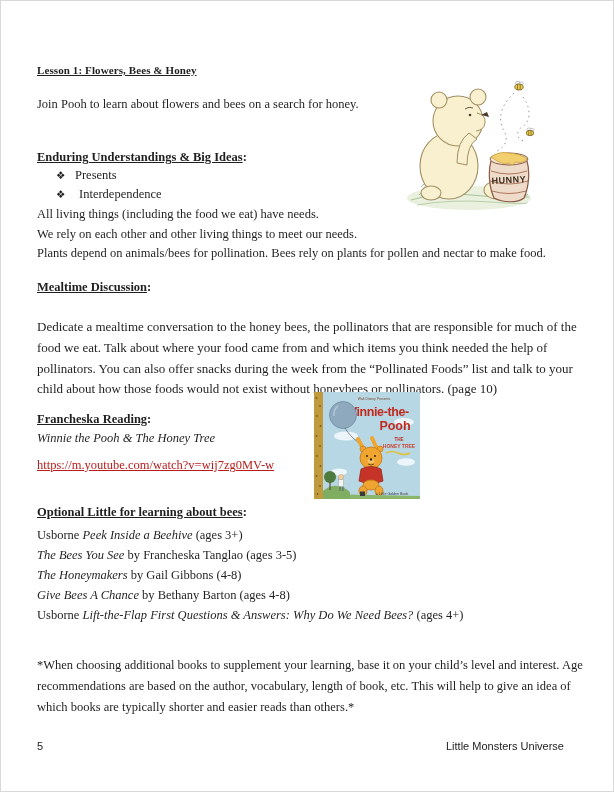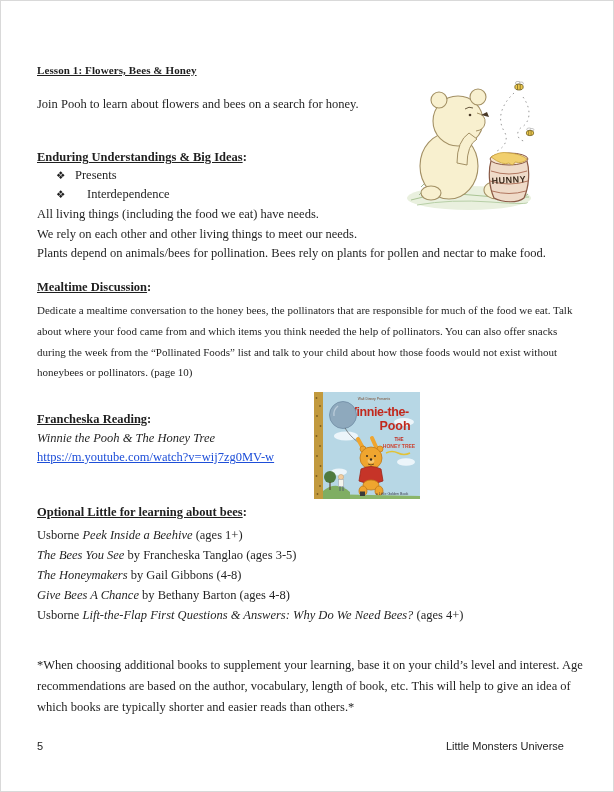--- a/index.html
+++ b/index.html
@@ -7,29 +7,29 @@
     position:relative; width:614px; height:792px; background:#ffffff;
     font-family:"Liberation Serif", serif; color:#1f1f1f;
     box-sizing:border-box; border:1px solid #d9d9d9; overflow:hidden;
   }
   .abs { position:absolute; }
   .h1 { font-size:11px; font-weight:bold; text-decoration:underline; letter-spacing:0.1px; }
   .h2 { font-size:12.5px; font-weight:bold; }
   .u  { text-decoration:underline; }
   .t  { font-size:12.5px; }
   .it { font-style:italic; }
-  .para { font-size:11px; line-height:20.8px; }
+  .para { font-size:13px; line-height:20.8px;margin-top:17px; }
   .fnote { font-size:12.5px; line-height:21px; }
   .stmts div { font-size:12.5px; line-height:19.7px; }
   .bullets { left:55px; }
   .bullet-row { display:flex; align-items:baseline; height:19.3px; }
   .bullet-glyph { font-size:10.5px; width:19px; }
   .bullet-label { font-size:12.5px; }
   .books div.book-line { font-size:12.5px; line-height:20px; }
-  .link { color:#1d4ed8; text-decoration:underline; cursor:pointer; }
+  .link { color:#b91c1c; text-decoration:underline; cursor:pointer;margin-top:8px; }
   .footer { font-family:"Liberation Sans", sans-serif; font-size:11px; color:#222; }
 </style>
 </head>
 <body>
 
 <div class="page">
 
   <div class="abs h1" style="left:36px; top:63px;">Lesson 1: Flowers, Bees &amp; Honey</div>
 
   <div class="abs t" style="left:36px; top:96px;">Join Pooh to learn about flowers and bees on a search for honey.</div>
@@ -81,21 +81,21 @@
     <span class="u">Enduring Understandings &amp; Big Ideas</span><span>:</span>
   </div>
 
   <div class="abs bullets" style="top:167px;">
     <div class="bullet-row">
       <span class="bullet-glyph">❖</span>
       <span class="bullet-label">Presents</span>
     </div>
     <div class="bullet-row">
       <span class="bullet-glyph">❖</span>
-      <span class="bullet-label" style="padding-left:4px;margin-left:8px;">Interdependence</span>
+      <span class="bullet-label" style="padding-left:4px;">Interdependence</span>
     </div>
   </div>
 
   <div class="abs stmts" style="left:36px; top:204px; width:552px;">
     <div>All living things (including the food we eat) have needs.</div>
     <div>We rely on each other and other living things to meet our needs.</div>
     <div>Plants depend on animals/bees for pollination. Bees rely on plants for pollen and nectar to make food.</div>
   </div>
 
   <div class="abs h2" style="left:36px; top:279px;">
@@ -174,21 +174,21 @@
       <rect x="46" y="99.5" width="5" height="4.5" fill="#3a3a3a"></rect>
       <text x="78" y="103.4" font-size="3.6" fill="#3a3a46" text-anchor="middle" font-family="Liberation Sans, sans-serif">a Little Golden Book</text>
     </svg>
   </div>
 
   <div class="abs h2" style="left:36px; top:504px;">
     <span class="u">Optional Little for learning about bees</span><span>:</span>
   </div>
 
   <div class="abs books" style="left:36px; top:524px; width:552px;">
-    <div class="book-line"><span>Usborne </span><span class="it">Peek Inside a Beehive</span><span> (ages 1+)</span></div>
+    <div class="book-line"><span>Usborne </span><span class="it">Peek Inside a Beehive</span><span> (ages 3+)</span></div>
     <div class="book-line"><span></span><span class="it">The Bees You See</span><span> by Francheska Tanglao (ages 3-5)</span></div>
     <div class="book-line"><span></span><span class="it">The Honeymakers</span><span> by Gail Gibbons (4-8)</span></div>
     <div class="book-line"><span></span><span class="it">Give Bees A Chance</span><span> by Bethany Barton (ages 4-8)</span></div>
     <div class="book-line"><span>Usborne </span><span class="it">Lift-the-Flap First Questions &amp; Answers: Why Do We Need Bees?</span><span> (ages 4+)</span></div>
   </div>
 
   <div class="abs fnote" style="left:36px; top:654px; width:550px;">*When choosing additional books to supplement your learning, base it on your child’s level and interest. Age recommendations are based on the author, vocabulary, length of book, etc. This will help to give an idea of which books are typically shorter and easier reads than others.*</div>
 
   <div class="abs footer" style="left:36px; top:739px;">5</div>
   <div class="abs footer" style="right:49px; top:739px;">Little Monsters Universe</div>

